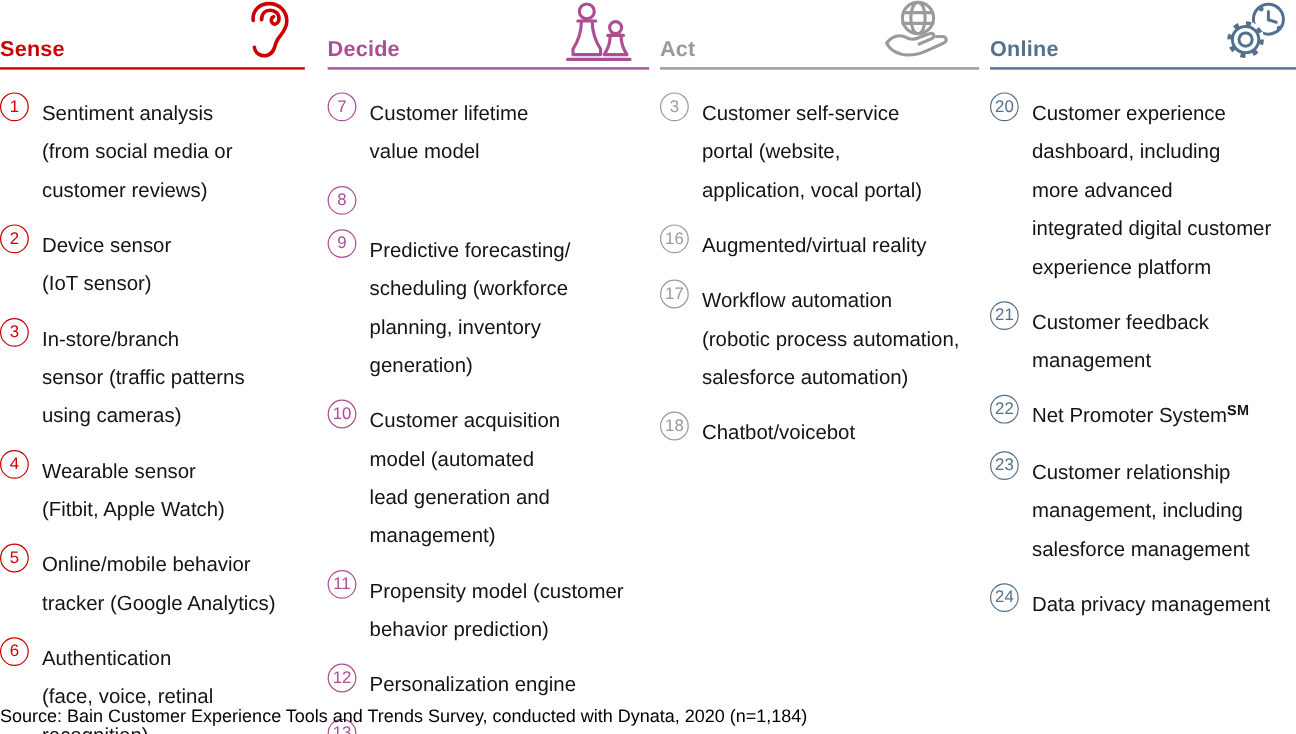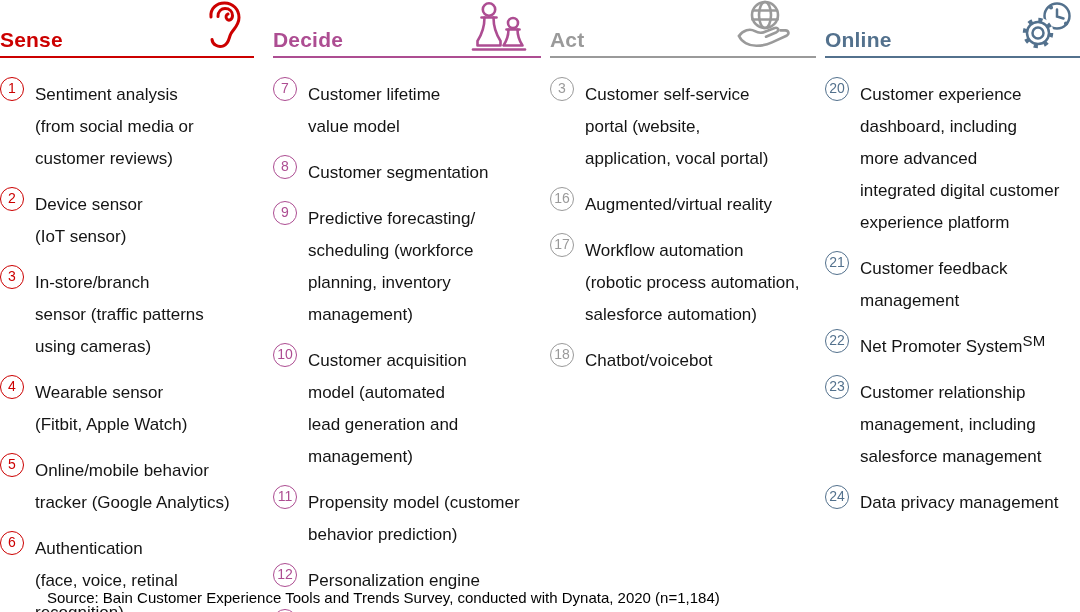--- a/index.html
+++ b/index.html
@@ -15,21 +15,21 @@
   #col-decide {left:273px; width:268px;}
   #col-act    {left:550px; width:266px;}
   #col-manage {left:825px; width:255px;}
 
   .col-header{
     position:relative;height:56px;
     border-bottom:2px solid var(--accent);
   }
   .col-title{
     position:absolute;left:0;bottom:4px;margin:0;
-    font-size:21px;font-weight:bold;color:var(--accent);
+    font-size:18px;font-weight:bold;color:var(--accent);
     letter-spacing:.2px;
   }
   .col-icon{position:absolute;top:0;color:var(--accent);}
   #col-sense  .col-icon{right:6px;}
   #col-decide .col-icon{right:12px;}
   #col-act    .col-icon{right:8px;}
   #col-manage .col-icon{right:2px;}
   .col-icon svg{display:block;}
 
   .items{margin-top:21px;}
@@ -38,25 +38,25 @@
     flex:0 0 auto;width:24px;height:24px;box-sizing:border-box;
     border:1.6px solid var(--accent);border-radius:50%;
     color:var(--accent);font-size:14px;line-height:21px;text-align:center;
     margin-top:-2px;
   }
   .txt{
     margin-left:11px;
     font-size:17px;line-height:32px;color:#141414;
     white-space:pre-line;
   }
-  .txt sup{font-size:15px;vertical-align:baseline;position:relative;top:-6px;letter-spacing:.3px;}
+  .txt sup{font-size:12px;vertical-align:baseline;position:relative;top:-6px;letter-spacing:.3px;font-weight:bold;}
 
   .footer{
     position:absolute;left:0px;bottom:6px;
-    font-size:15px;color:#000;padding-left:47px;
+    font-size:15px;color:#000;
   }
 </style>
 </head>
 <body>
 
 <div class="canvas">
 
   <div class="column" id="col-sense" style="--accent: #cc0000;">
     <div class="col-header">
       <h2 class="col-title">Sense</h2>
@@ -120,28 +120,27 @@
       </span>
     </div>
     <div class="items">
       <div class="item">
         <span class="num">7</span>
         <span class="txt">Customer lifetime
 value model</span>
       </div>
       <div class="item">
         <span class="num">8</span>
-        <span class="txt">Customer segmentation</span>
       </div>
       <div class="item">
         <span class="num">9</span>
         <span class="txt">Predictive forecasting/
 scheduling (workforce
 planning, inventory
-management)</span>
+generation)</span>
       </div>
       <div class="item">
         <span class="num">10</span>
         <span class="txt">Customer acquisition
 model (automated
 lead generation and
 management)</span>
       </div>
       <div class="item">
         <span class="num">11</span>

